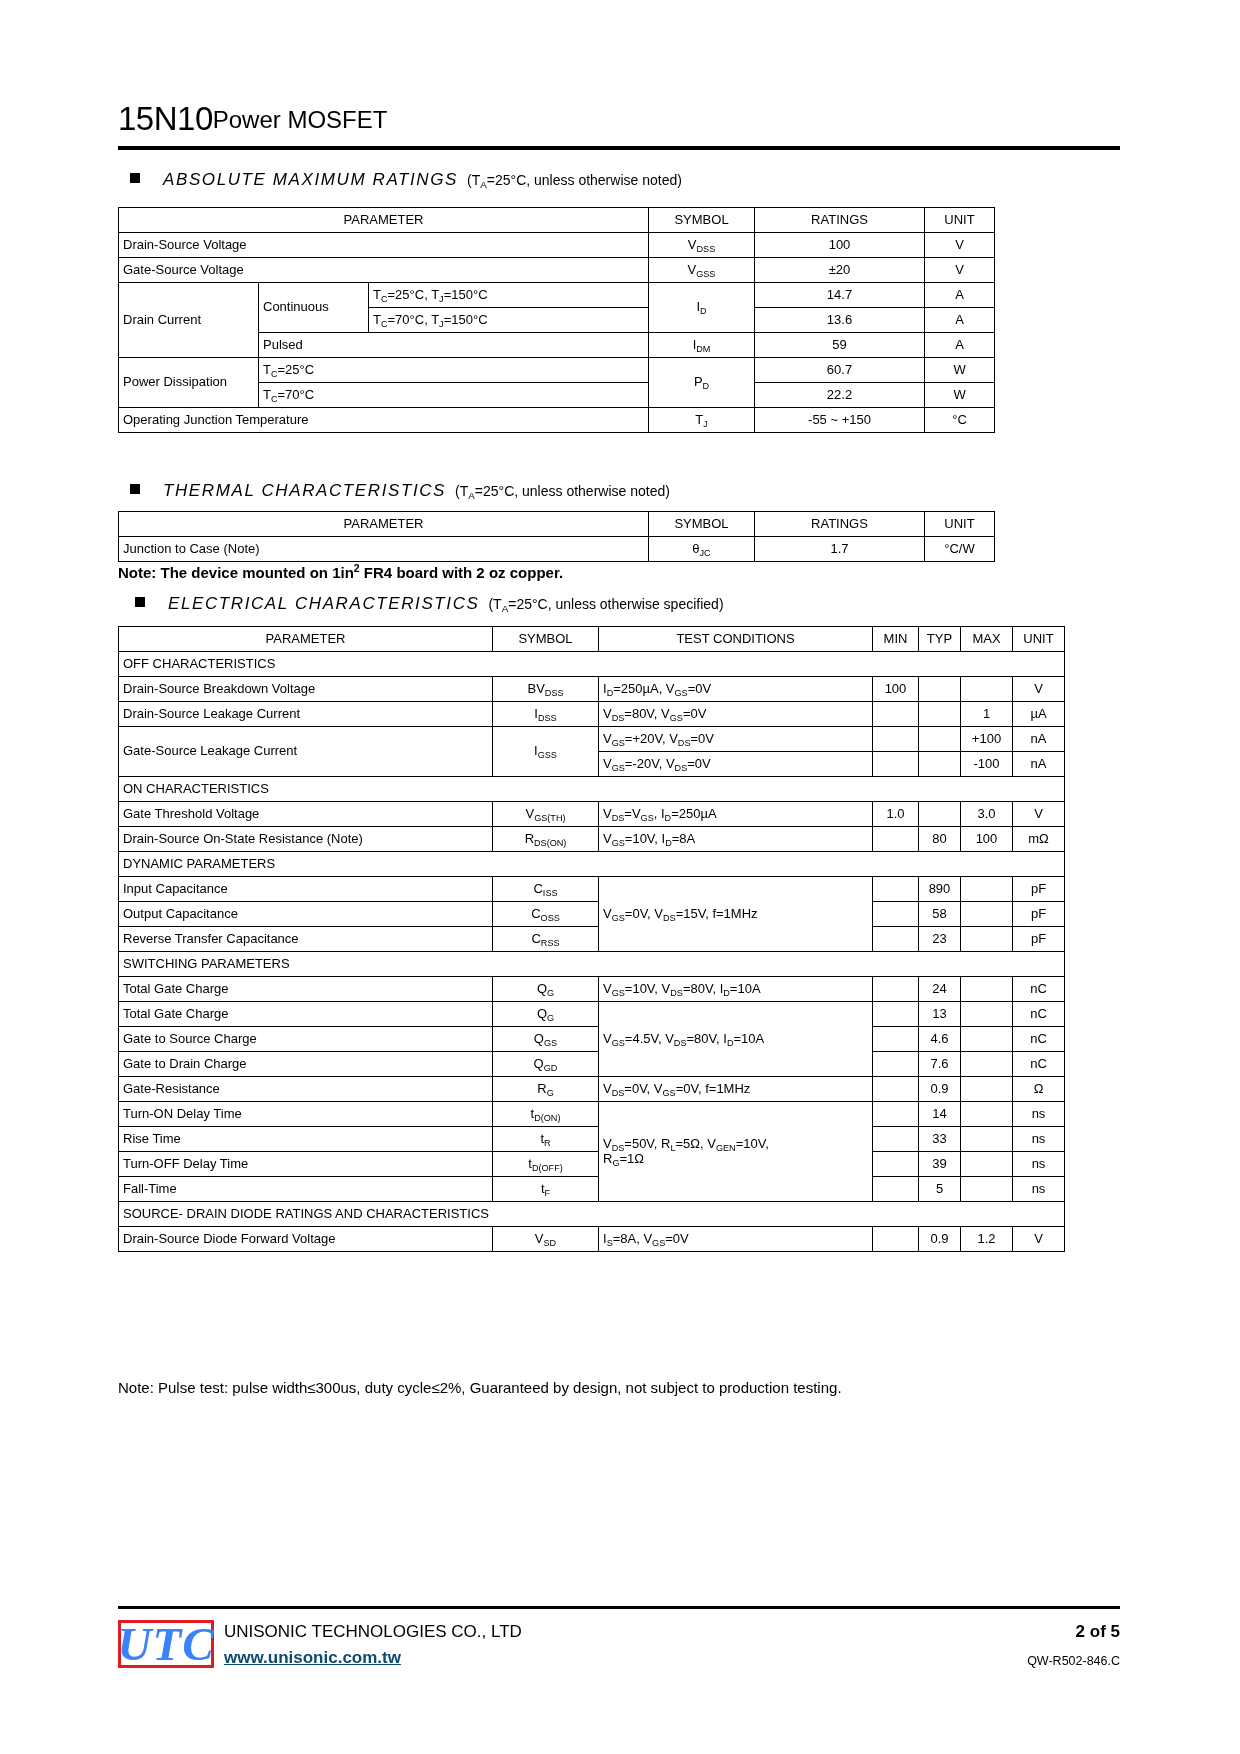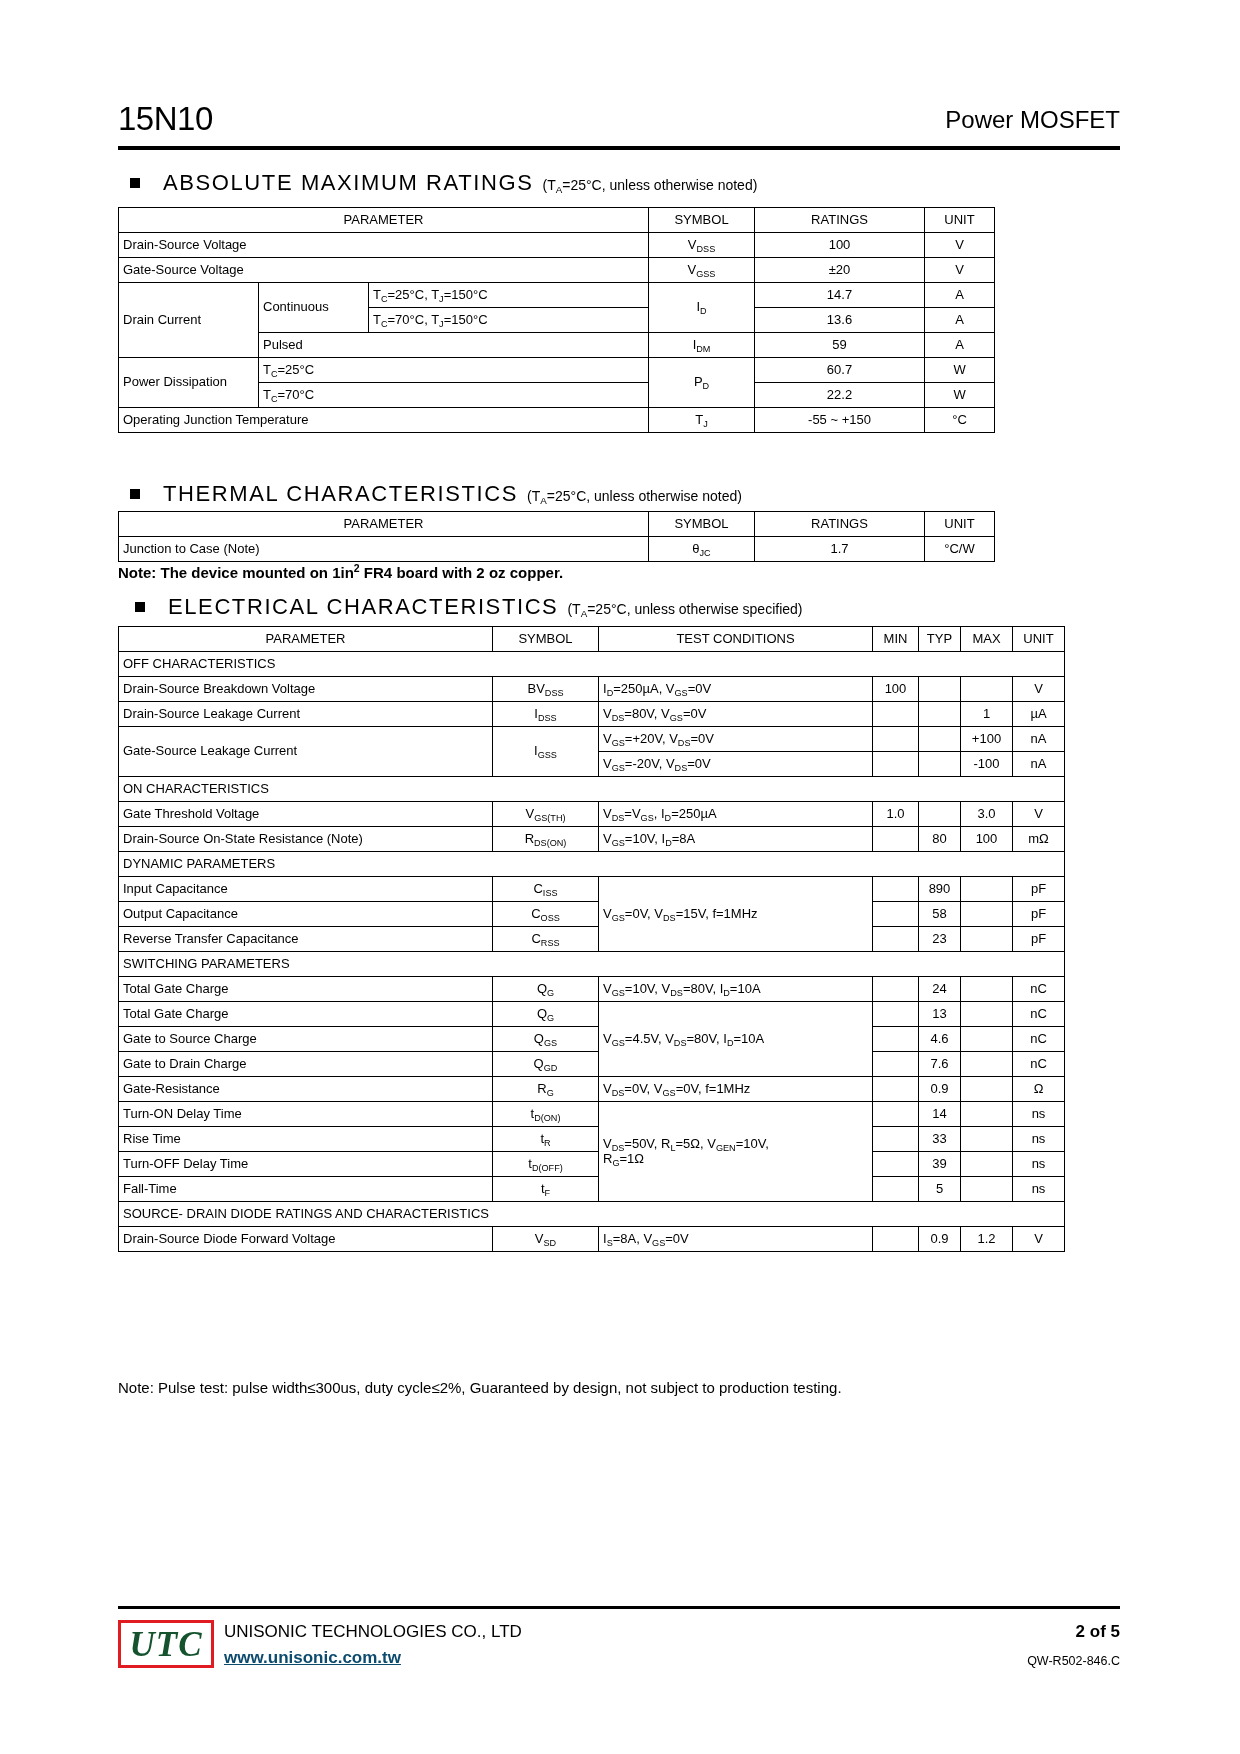--- a/index.html
+++ b/index.html
@@ -24,21 +24,21 @@
   }
 
   
   .header {
     position: absolute;
     left: 118px;
     top: 102px;
     width: 1002px;
     display: flex;
     align-items: flex-end;
-    justify-content: space-between;
+    justify-content: flex-start;
   }
   .part-number {
     font-size: 33px;
     font-weight: 400;
     letter-spacing: -0.5px;
     line-height: 1;
   }
   .product-family {
     font-size: 24px;
     font-weight: 400;
@@ -65,22 +65,23 @@
   .bullet-sq {
     display: inline-block;
     width: 10px;
     height: 10px;
     background: #000;
     margin-right: 14px;
     position: relative;
     top: -2px;
   }
   .sec-title {
-    font-size: 22px;
+    font-size: 17px;
     letter-spacing: 1.6px;
+    font-style: italic;
   }
   .sec-cond {
     font-size: 14px;
     letter-spacing: 0;
   }
 
   
   table.dt {
     position: absolute;
     border-collapse: collapse;
@@ -149,25 +150,25 @@
     left: 0; top: 4px;
     width: 96px;
     height: 48px;
     border: 3px solid #e11b22;
     box-sizing: border-box;
     display: flex;
     align-items: center;
     justify-content: center;
   }
   .utc-logo span {
-    color: #14532d;
+    color: #3b82f6;
     font-family: "Liberation Serif", serif;
     font-style: italic;
     font-weight: bold;
-    font-size: 35px;
+    font-size: 47px;
     letter-spacing: 1px;
     line-height: 1;
   }
   .footer-company {
     position: absolute;
     left: 106px;
     top: 6px;
     font-size: 17px;
   }
   .footer-url {

